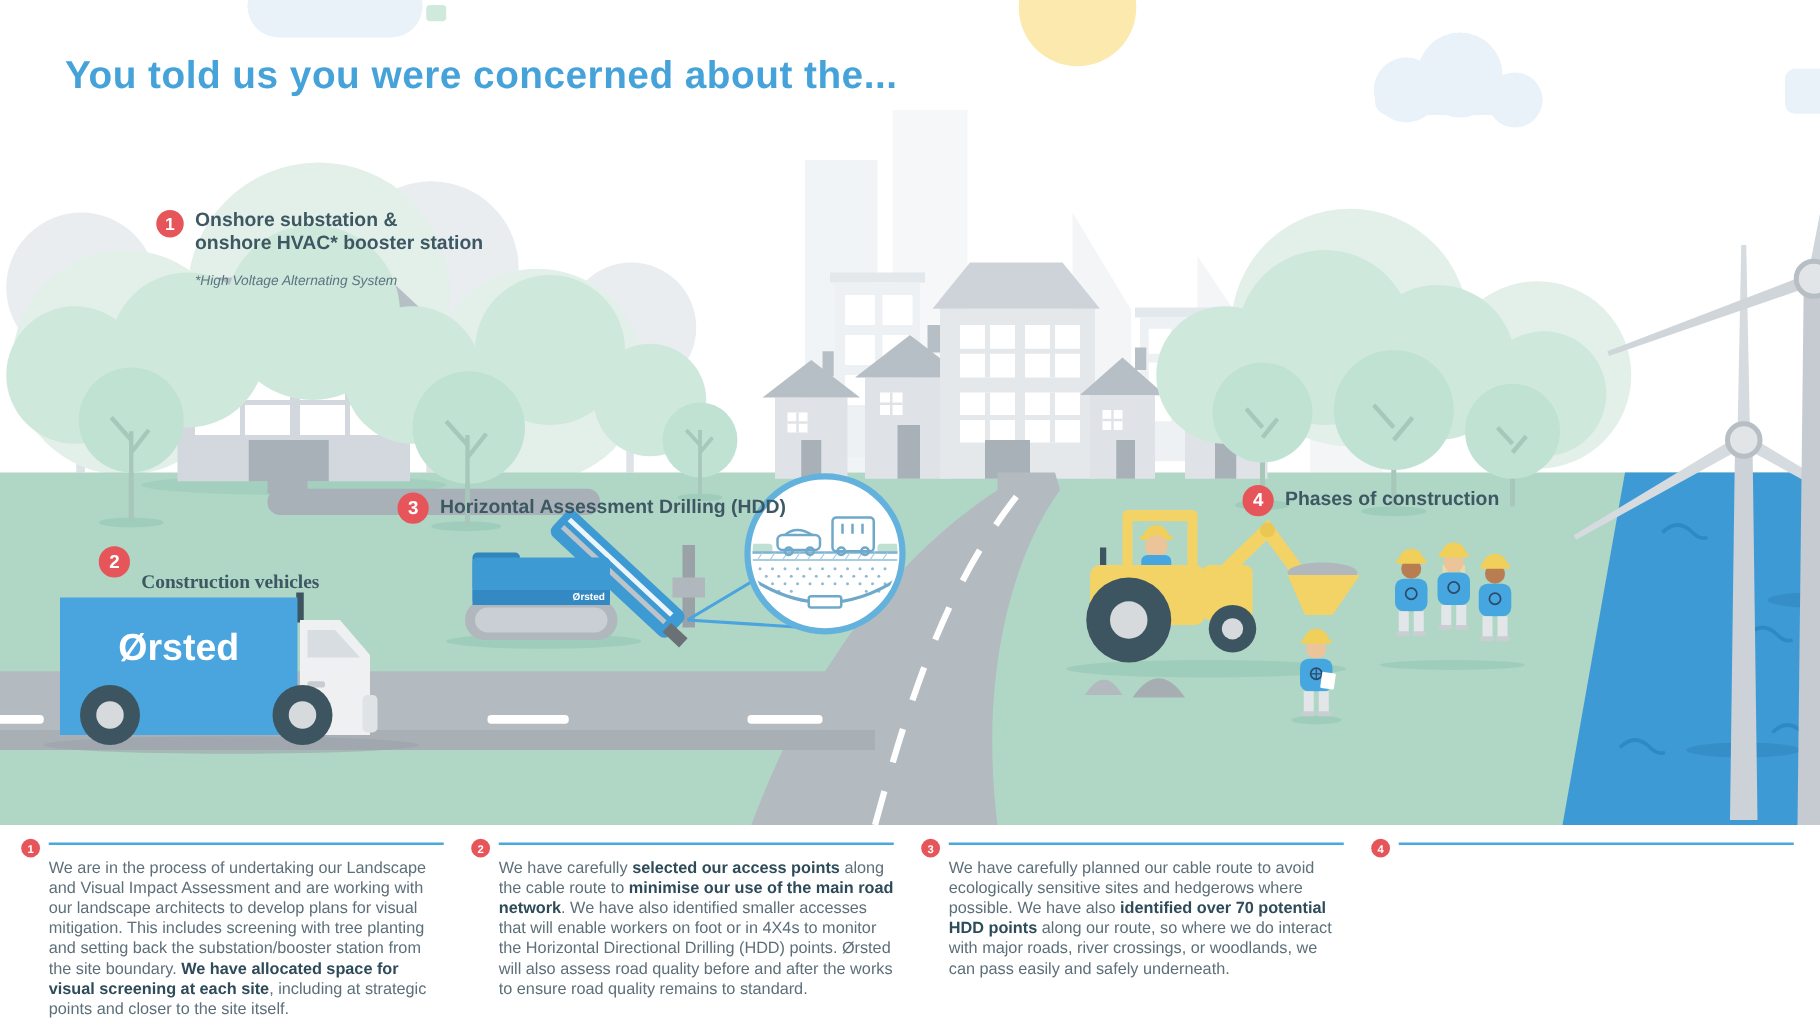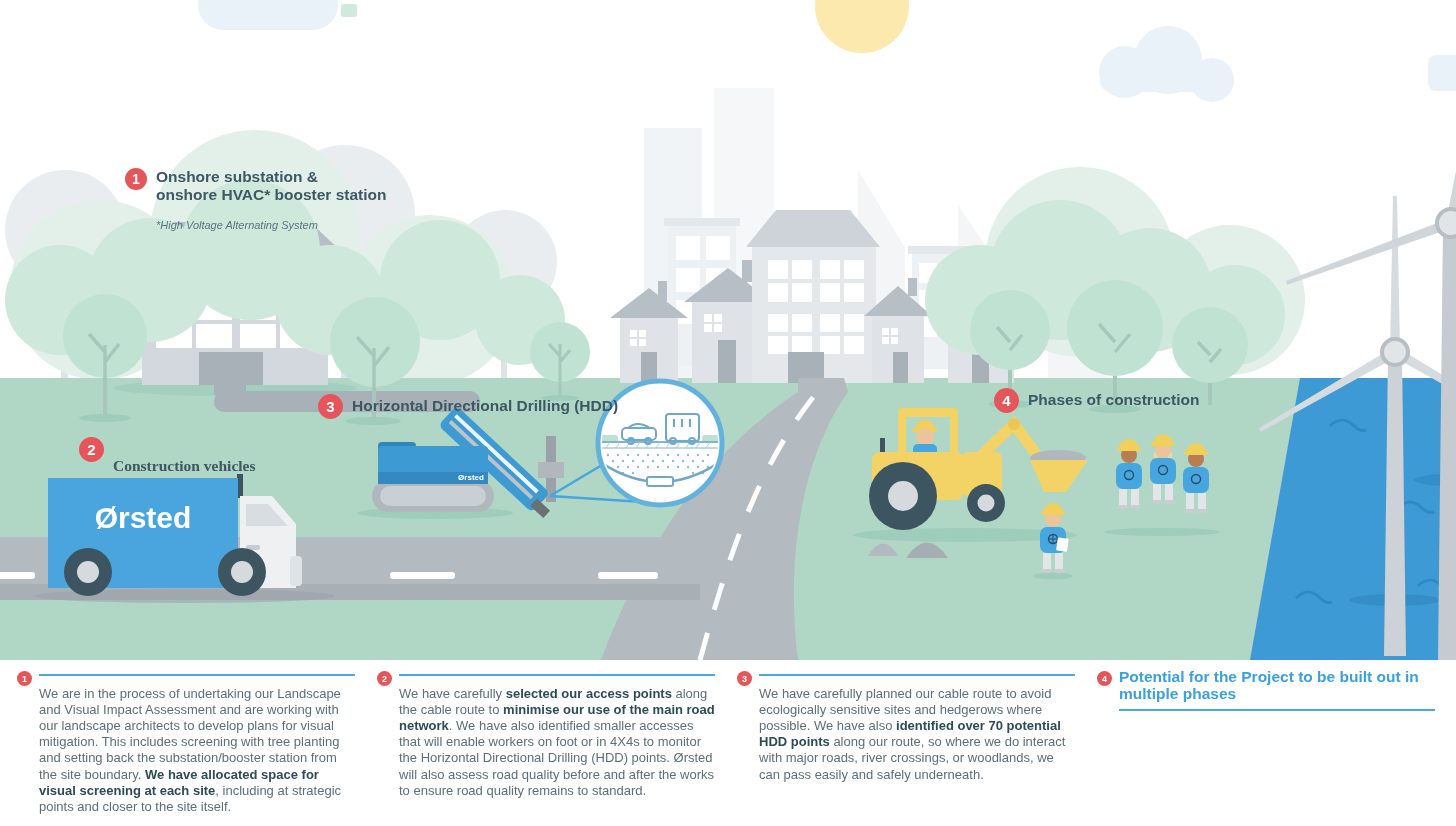--- a/index.html
+++ b/index.html
@@ -431,38 +431,39 @@
           <rect x="1183" y="467" width="26" height="26" rx="7" fill="#46a7e0"></rect>
           <circle cx="1196" cy="479" r="4.5" fill="none" stroke="#2d4a6b" stroke-width="1.4"></circle>
           <rect x="1186" y="493" width="8" height="17" fill="#e2e6e9"></rect>
             <rect x="1198" y="493" width="8" height="17" fill="#e2e6e9"></rect>
           <rect x="1184" y="509" width="11" height="4" rx="2" fill="#c9ced3"></rect>
             <rect x="1197" y="509" width="11" height="4" rx="2" fill="#c9ced3"></rect>
         </g>
       </g>
     </svg>
 
+    <div class="page-title">You told us you were concerned about the...</div>
 
     <div class="callout" style="left:125px;top:168px;">
       <div class="badge" style="width:22px;height:22px;font-size:14px;">1</div>
       <div class="txt">
         <div>Onshore substation &amp;</div>
         <div>onshore HVAC* booster station</div>
         <div class="note">*High Voltage Alternating System</div>
       </div>
     </div>
 
     <div class="callout" style="left:79px;top:437px;">
       <div class="badge lg">2</div>
       <div class="txt" style="margin-top:20px;font-family:Liberation Serif, serif;">Construction vehicles</div>
     </div>
 
     <div class="callout" style="left:318px;top:394px;">
       <div class="badge lg">3</div>
-      <div class="txt" style="margin-top:3px;">Horizontal Directional Drilling (HDD)</div>
+      <div class="txt" style="margin-top:3px;">Horizontal Assessment Drilling (HDD)</div>
     </div>
 
     <div class="callout" style="left:994px;top:388px;">
       <div class="badge lg">4</div>
       <div class="txt" style="margin-top:3px;">Phases of construction</div>
     </div>
   </div>
 
   <div class="footer">
     <div class="col">
@@ -475,17 +476,16 @@
       <div class="rule"></div>
       <p><span>We have carefully </span><span class="b">selected our access points</span><span> along the cable route to </span><span class="b">minimise our use of the main road network</span><span>. We have also identified smaller accesses that will enable workers on foot or in 4X4s to monitor the Horizontal Directional Drilling (HDD) points. Ørsted will also assess road quality before and after the works to ensure road quality remains to standard.</span></p>
     </div>
     <div class="col">
       <div class="badge sm">3</div>
       <div class="rule"></div>
       <p><span>We have carefully planned our cable route to avoid ecologically sensitive sites and hedgerows where possible. We have also </span><span class="b">identified over 70 potential HDD points</span><span> along our route, so where we do interact with major roads, river crossings, or woodlands, we can pass easily and safely underneath.</span></p>
     </div>
     <div class="col">
       <div class="badge sm">4</div>
-      <h2>Potential for the Project to be built out in multiple phases</h2>
       <div class="rule"></div>
     </div>
   </div>
 </div>
 
 </body></html>

